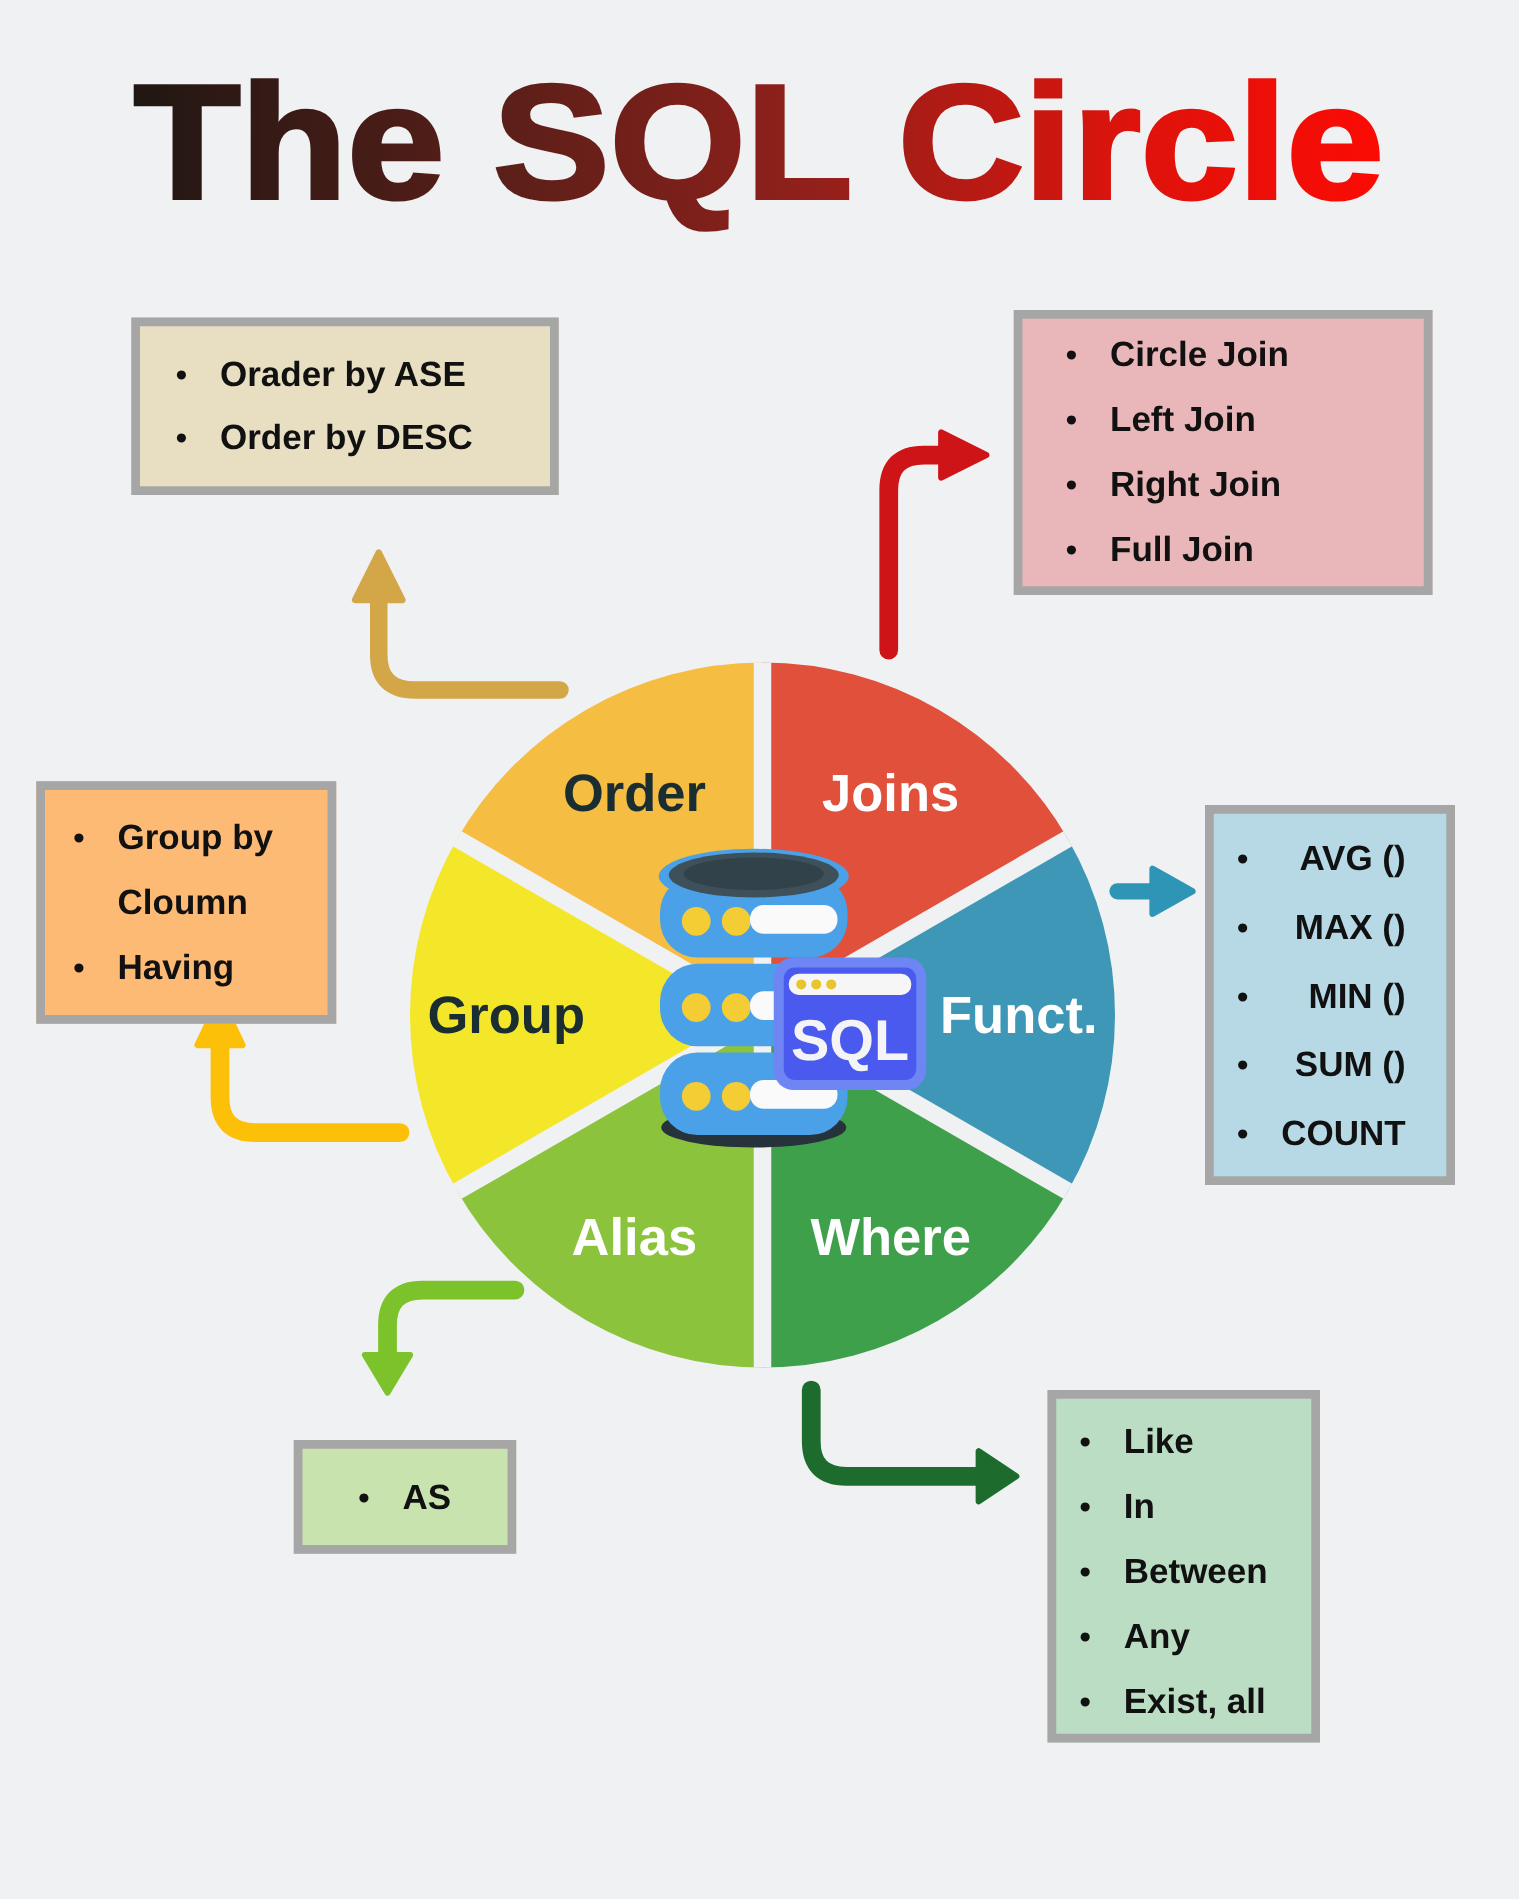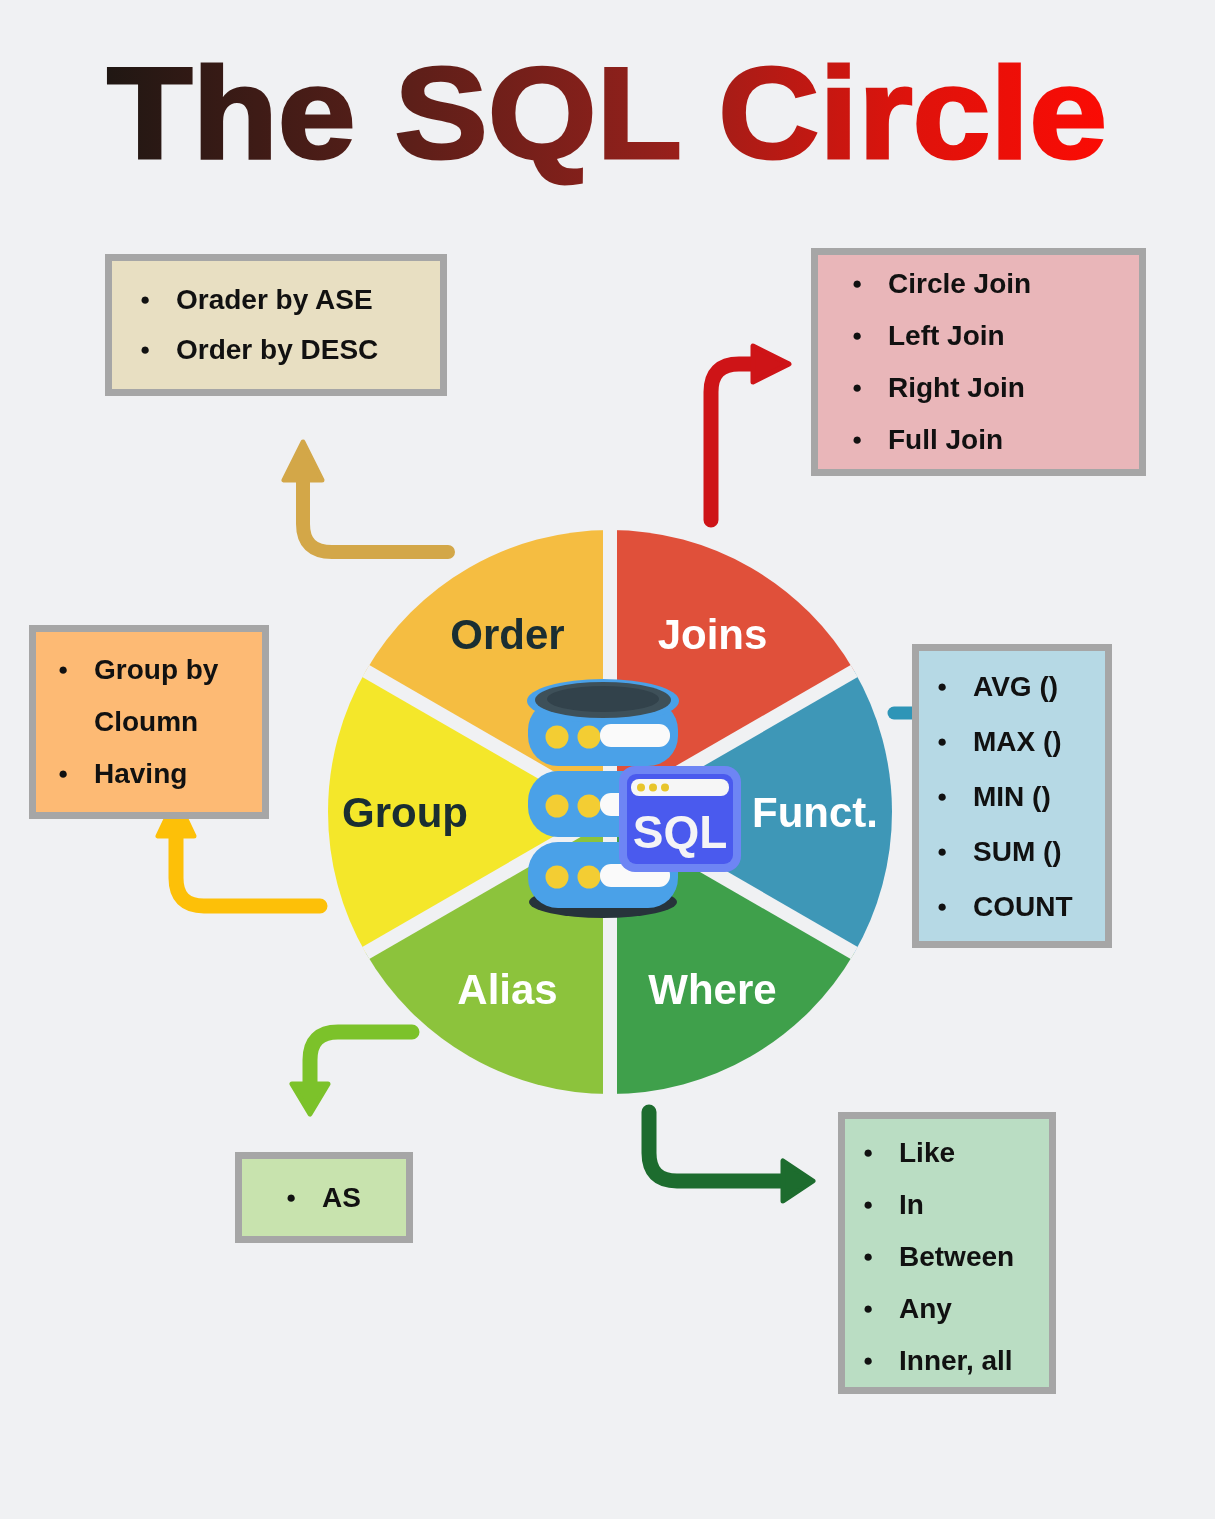--- a/index.html
+++ b/index.html
@@ -36,21 +36,21 @@
     content:"\25CF";
     position:absolute;
     left:0;
     font-size:17px;
   }
   #box-order li{line-height:50px;}
   #box-funct li{line-height:55px;}
   #box-as li{line-height:50px;}
   #box-order{left:105px;top:254px;width:342px;height:142px;padding-left:28px;}
   #box-joins{left:811px;top:248px;width:335px;height:228px;padding-left:34px;}
-  #box-funct{left:912px;top:644px;width:200px;height:304px;padding-left:18px;}
+  #box-funct{left:964px;top:644px;width:200px;height:304px;padding-left:18px;text-align:right;}
   #box-group{left:29px;top:589px;width:240px;height:194px;padding-left:22px;}
   #box-as{left:235px;top:1152px;width:178px;height:91px;padding-left:44px;}
   #box-where{left:838px;top:1112px;width:218px;height:282px;padding-left:18px;align-items:flex-end;}
   .arrow-line{fill:none;stroke-linecap:round;}
 </style>
 </head>
 <body>
 
 <div class="canvas">
 
@@ -189,17 +189,17 @@
       <li>AS</li>
     </ul>
   </div>
 
   <div class="callout" id="box-where" style="background-color: rgb(186, 221, 195);">
     <ul>
       <li>Like</li>
       <li>In</li>
       <li>Between</li>
       <li>Any</li>
-      <li>Inner, all</li>
+      <li>Exist, all</li>
     </ul>
   </div>
 
 </div>
 
 </body></html>

